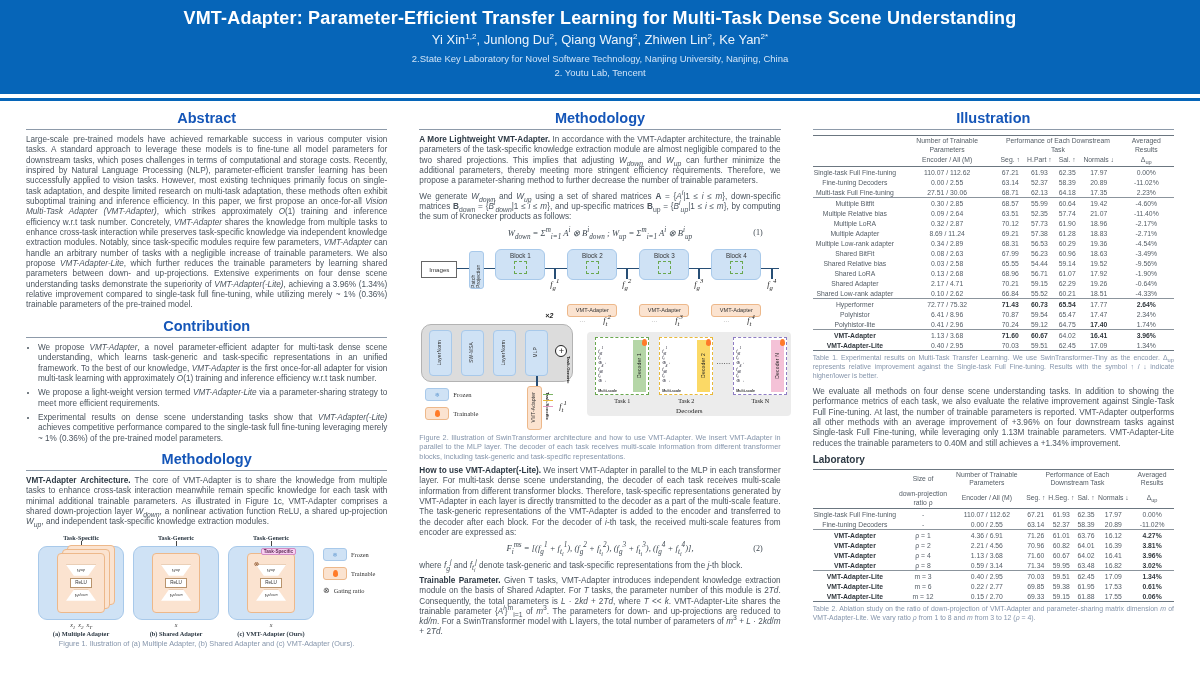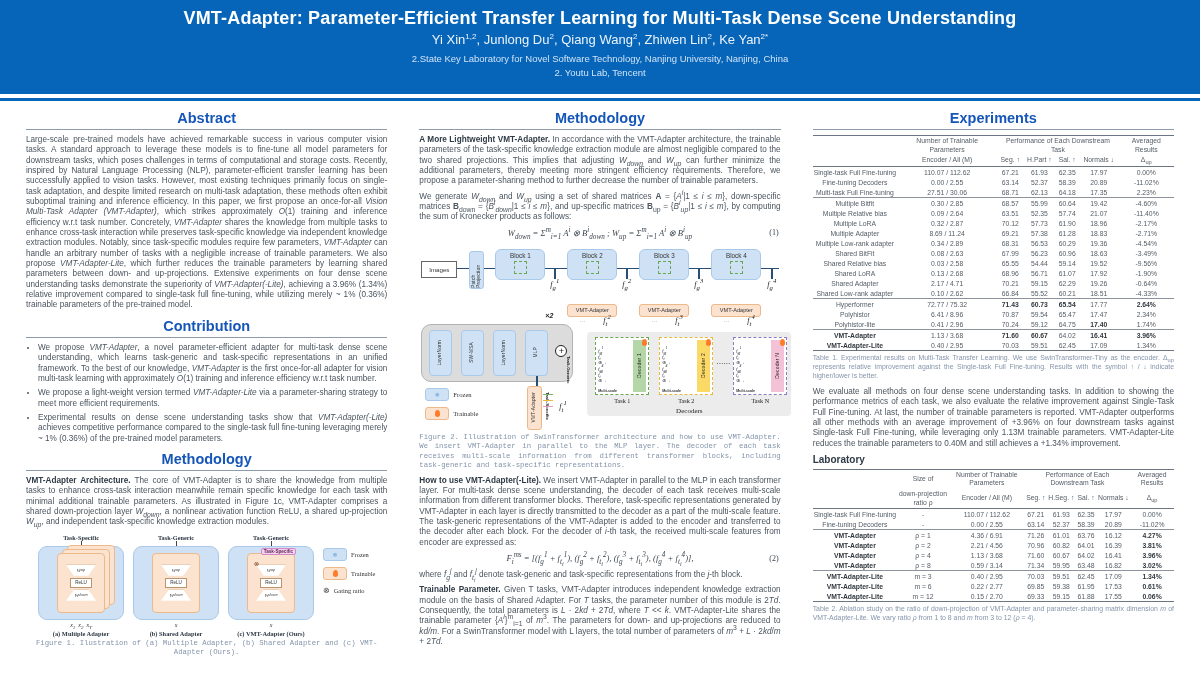--- a/index.html
+++ b/index.html
@@ -17,23 +17,23 @@
   .cols{display:flex;gap:32px;padding:2px 26px 0 26px;}
   .col{flex:1 1 0;min-width:0;}
   .sec-title{color:#1556b8;font-weight:bold;font-size:14.5px;text-align:center;margin:7px 0 3px;}
   .sec-rule{border:0;border-top:1px solid #8d9aa9;margin:0 0 5px;}
   p.body, .body{font-size:8.2px;line-height:1.26;text-align:justify;margin:0 0 5px;color:#4a545e;}
   .runin{font-weight:bold;color:#2e3a45;}
   i{font-style:italic;}
   ul.bullets{margin:2px 0 4px;padding-left:12px;}
   ul.bullets li{font-size:8.2px;line-height:1.28;margin-bottom:3.5px;text-align:justify;color:#4a545e;}
   .eq{display:flex;align-items:center;justify-content:center;font-size:8.6px;
-      font-family:"Liberation Serif",serif;font-style:italic;margin:3px 0 6px;position:relative;color:#3c464f;}
+      font-family:"Liberation Serif",serif;font-style:italic;margin:3px 16px 6px;position:relative;color:#3c464f;}
   .eq .eqnum{position:absolute;right:2px;font-style:normal;font-size:8px;}
-  .caption{font-size:7.3px;line-height:1.3;color:#8595ab;text-align:justify;margin:2px 0 5px;font-family:Liberation Mono, monospace;}
+  .caption{font-size:7.3px;line-height:1.3;color:#8595ab;text-align:justify;margin:2px 0 5px;}
   .tbl-caption{font-size:6.9px;line-height:1.3;color:#8595ab;text-align:justify;margin:3px 0 6px;}
   .sub-heading{font-size:10px;font-weight:bold;color:#2e3a45;margin:2px 0 4px;}
   
   table.results{width:100%;border-collapse:collapse;font-size:6.8px;color:#545d66;
                 border-top:1px solid #6b7680;border-bottom:1.4px solid #6b7680;margin-top:2px;}
   table.results th{font-weight:normal;padding:1.4px 1px;text-align:center;line-height:1.2;}
   table.results thead tr:last-child th{border-bottom:1px solid #6b7680;}
   table.results td{padding:1.5px 1px;text-align:center;white-space:nowrap;}
   table.results tr.group-start td{border-top:1px solid #8b949c;}
   table.results td.b,table.results th.b{font-weight:bold;color:#30373d;}
@@ -362,21 +362,21 @@
       <p class="body"><span class="runin">How to use VMT-Adapter(-Lite).</span> <span>We insert VMT-Adapter in parallel to the MLP in each transformer layer. For multi-task dense scene understanding, the decoder of each task receives multi-scale information from different transformer blocks. Therefore, task-specific representations generated by VMT-Adapter in each layer is directly transmitted to the decoder as a part of the multi-scale feature. The task-generic representations of the VMT-Adapter is added to the encoder and transferred to the decoder after each block. For the decoder of <i>i</i>-th task, the received multi-scale features from encoder are expressed as:</span></p>
       <div class="eq">
           <span>F<sub>i</sub><sup>ms</sup> = [(f<sub>g</sub><sup>1</sup> + f<sub>t<sub>i</sub></sub><sup>1</sup>), (f<sub>g</sub><sup>2</sup> + f<sub>t<sub>i</sub></sub><sup>2</sup>), (f<sub>g</sub><sup>3</sup> + f<sub>t<sub>i</sub></sub><sup>3</sup>), (f<sub>g</sub><sup>4</sup> + f<sub>t<sub>i</sub></sub><sup>4</sup>)],</span>
           <span class="eqnum">(2)</span>
         </div>
       <p class="body">where <i>f<sub>g</sub><sup>j</sup></i> and <i>f<sub>t<sub>i</sub></sub><sup>j</sup></i> denote task-generic and task-specific representations from the <i>j</i>-th block.</p>
       <p class="body"><span class="runin">Trainable Parameter.</span> <span>Given T tasks, VMT-Adapter introduces independent knowledge extraction module on the basis of Shared Adapter. For <i>T</i> tasks, the parameter number of this module is 2<i>Td</i>. Consequently, the total parameters is <i>L</i> · 2<i>kd</i> + 2<i>Td</i>, where <i>T</i> &lt;&lt; <i>k</i>. VMT-Adapter-Lite shares the trainable parameter {<i>A<sup>i</sup></i>}<sup>m</sup><sub>i=1</sub> of <i>m</i><sup>3</sup>. The parameters for down- and up-projections are reduced to <i>kd/m</i>. For a SwinTransformer model with L layers, the total number of parameters of <i>m</i><sup>3</sup> + <i>L</i> · 2<i>kd</i>/<i>m</i> + 2<i>Td</i>.</span></p>
     </section>
 
     <section class="col">
-      <div class="sec-title">Experiments</div>
+      <div class="sec-title">Illustration</div>
       <hr class="sec-rule">
       <table class="results">
           <thead>
             <tr>
               <th></th>
               <th>Number of Trainable Parameters</th>
               <th colspan="4">Performance of Each Downstream Task</th>
               <th>Averaged Results</th>
             </tr>
             <tr>

